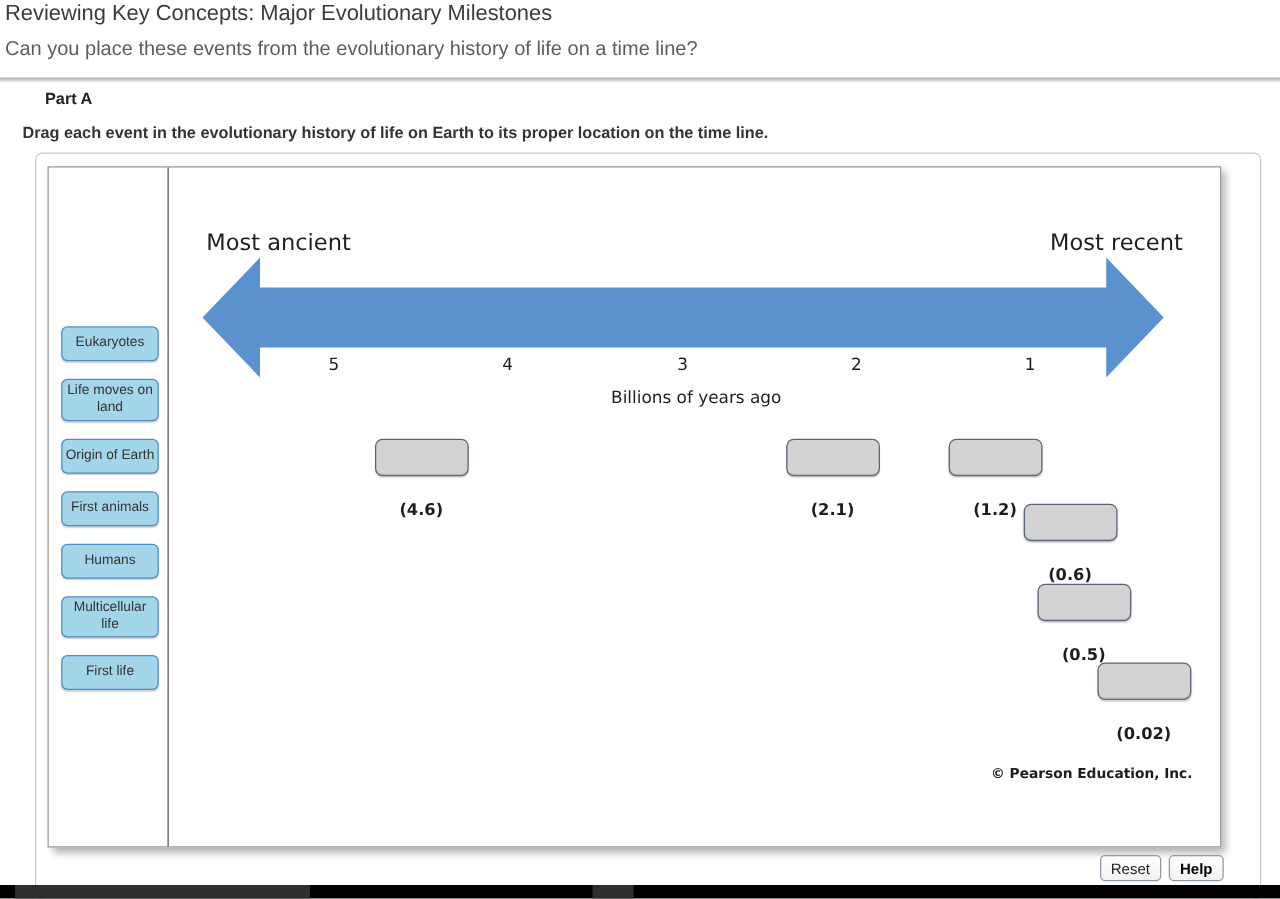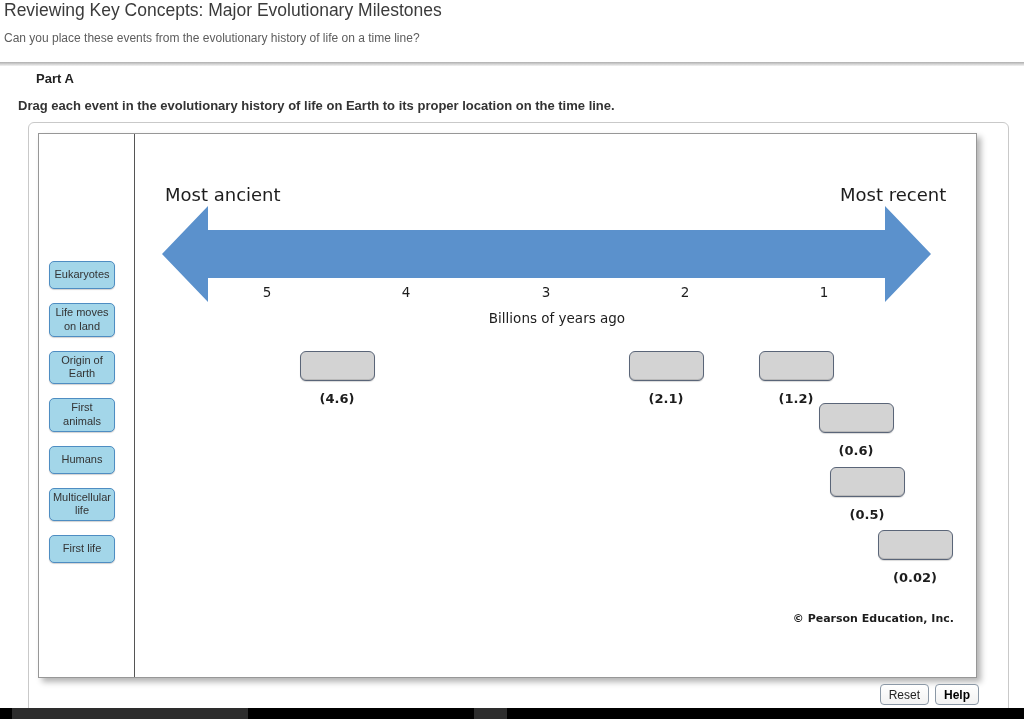--- a/index.html
+++ b/index.html
@@ -1,59 +1,59 @@
 <!DOCTYPE html>
 <html><head>
 <meta charset="utf-8">
 <style>
   html,body{margin:0;padding:0;background:#fff;}
   .page{position:relative;width:1024px;height:719px;overflow:hidden;
         font-family:"Liberation Sans",sans-serif;color:#333;background:#fff;}
 
   
   .title{position:absolute;left:4px;top:0px;font-size:17.5px;color:#3b3b3b;}
-  .subtitle{position:absolute;left:4px;top:31px;font-size:12px;color:#5d5d5d;}
+  .subtitle{position:absolute;left:4px;top:31px;font-size:16px;color:#5d5d5d;}
   .rule{position:absolute;left:0;top:62px;width:1024px;height:4px;
         background:linear-gradient(#aeaeae,#f3f3f3);}
   .part-label{position:absolute;left:4px;top:71px;font-size:13px;font-weight:bold;color:#222;padding-left:32px;}
   .instruction{position:absolute;left:18px;top:98px;font-size:13px;font-weight:bold;color:#333;}
 
   
   .outer-panel{position:absolute;left:28px;top:122px;width:979px;height:596px;
                border:1px solid #c9c9c9;border-radius:6px;background:#fff;}
 
   
   .stage{position:absolute;left:38px;top:133px;width:937px;height:543px;background:#fff;
          border:1px solid #979797;box-shadow:4px 4px 6px rgba(0,0,0,0.30);
          font-family:"DejaVu Sans",sans-serif;}
   .divider{position:absolute;left:95px;top:0;width:1px;height:100%;background:#555;}
 
   
   .chip-col{position:absolute;left:10px;top:127px;width:78px;}
-  .chip{box-sizing:border-box;width:66px;min-height:28px;margin-bottom:14px;
+  .chip{box-sizing:border-box;width:78px;min-height:28px;margin-bottom:14px;
         display:flex;align-items:center;justify-content:center;text-align:center;
         background:#a3d6e9;border:1px solid #4e8dc2;border-radius:5px;
         font-family:"Liberation Sans",sans-serif;font-size:11px;line-height:1.25;color:#333;
         padding:2px 1px;box-shadow:0 1px 1px rgba(0,0,0,0.18);cursor:grab;}
 
   
   .tl-end-label{position:absolute;top:50px;font-size:18px;color:#1d1d1d;}
   .tl-left{left:126px;} .tl-right{left:801px;}
   .arrow-svg{position:absolute;left:123px;top:70px;width:769px;height:100px;}
   .tick{position:absolute;top:150px;width:40px;text-align:center;
         font-size:13.5px;color:#1d1d1d;}
   .axis-label{position:absolute;left:418px;top:176px;width:200px;text-align:center;
               font-size:13.5px;color:#1d1d1d;}
 
   
   .slot-wrap{position:absolute;width:76px;text-align:center;}
   .slot{box-sizing:border-box;width:75px;height:30px;margin:0 auto;
         background:#d3d3d3;border:1px solid #5a6578;border-radius:6px;
         box-shadow:inset 0 -1px 0 rgba(0,0,0,0.12),0 1px 1px rgba(0,0,0,0.15);}
-  .slot-label{margin-top:10px;font-size:13px;font-weight:bold;color:#1d1d1d;}
+  .slot-label{margin-top:20px;font-size:13px;font-weight:bold;color:#1d1d1d;}
 
   .copyright{position:absolute;right:22px;top:478px;font-size:11px;font-weight:bold;color:#1d1d1d;}
 
   
   .footer-buttons{position:absolute;top:684px;right:45px;display:flex;gap:6px;}
   .fbtn{box-sizing:border-box;height:21px;padding:2px 8px;font-size:12px;color:#222;
         background:linear-gradient(#ffffff,#f2f2f2);border:1px solid #8b98a6;
         border-radius:4px;font-family:"Liberation Sans",sans-serif;cursor:pointer;}
   .fbtn.bold{font-weight:bold;color:#000;}
 

